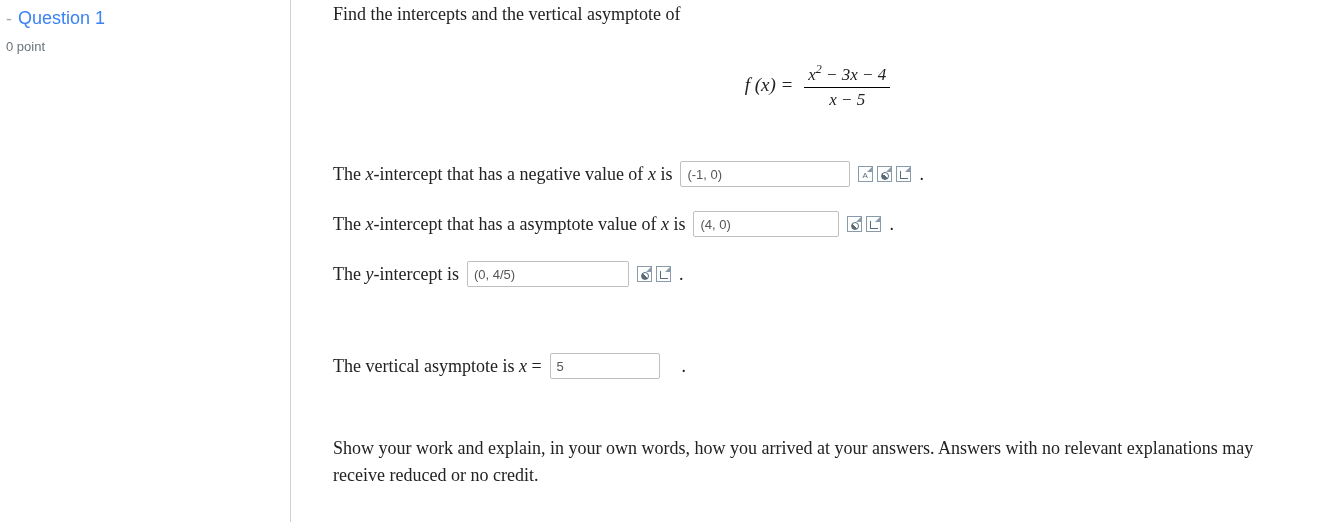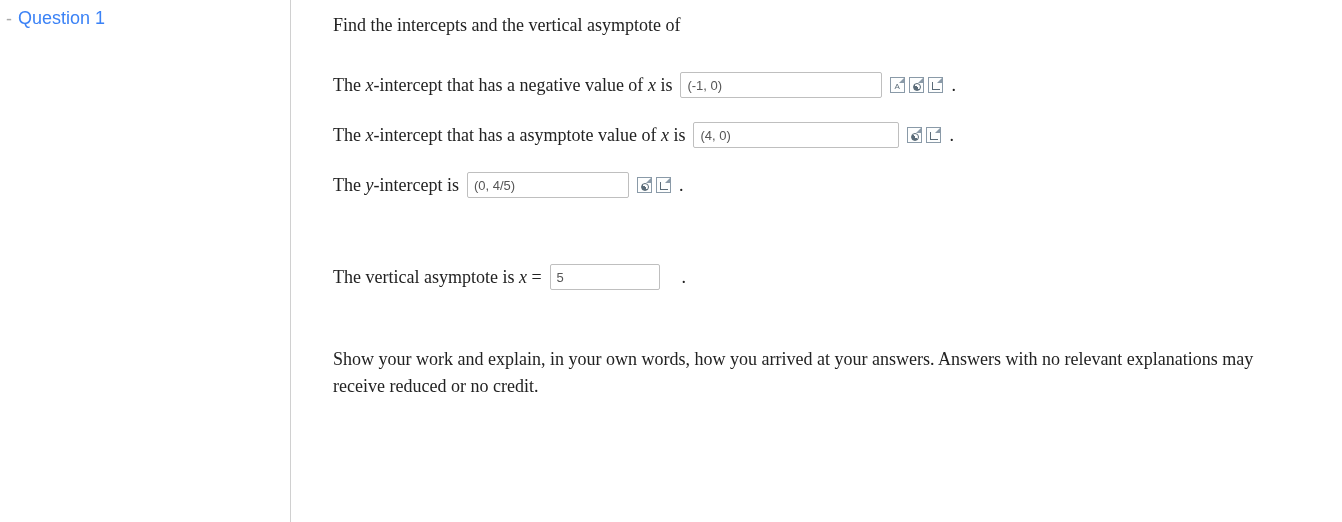--- a/index.html
+++ b/index.html
@@ -30,21 +30,21 @@
   }
   .dash { color: #aaa; font-size: 18px; line-height: 1; }
   .q-title { font-size: 18px; color: #3b82f6; }
   .points { font-size: 13px; color: #6a737c; margin-left: 0; }
   .divider {
     width: 1px;
     background: #d0d0d0;
   }
   .main {
     flex: 1;
-    padding: 12px 40px 0 42px;
+    padding: 1px 40px 0 42px;
     font-family: Georgia, "Times New Roman", serif;
     font-size: 18px;
     color: #222;
     line-height: 1.45;
   }
   .prompt { margin-bottom: 34px; }
   .equation {
     text-align: center;
     margin: 0 auto 48px auto;
     font-style: italic;
@@ -66,22 +66,22 @@
   input.answer {
     font-family: Arial, sans-serif;
     font-size: 13px;
     padding: 4px 6px;
     border: 1px solid #bfbfbf;
     border-radius: 2px;
     height: 26px;
     color: #555;
     background: #fff;
   }
-  input.answer.w1 { width: 202px; }
-  input.answer.w2 { width: 206px; }
+  input.answer.w1 { width: 170px; }
+  input.answer.w2 { width: 146px; }
   input.answer.w3 { width: 162px; }
   input.answer.w4 { width: 110px; }
   .icons { display:inline-flex; gap:4px; align-items:center;}
   .icon {
     width: 15px; height: 16px;
     display:inline-block;
     position: relative;
     border: 1px solid #8a9aa8;
     background: #fdfefe;
   }
@@ -113,28 +113,36 @@
 </head>
 <body>
 
 <div class="page">
 
   <div class="sidebar">
     <div class="q-row">
       <span class="dash">-</span>
       <span class="q-title">Question 1</span>
     </div>
+    <div class="points">0 point</div>
   </div>
 
   <div class="divider"></div>
 
   <div class="main">
 
     <div class="prompt">Find the intercepts and the vertical asymptote of</div>
 
+    <div class="equation">
+      <span class="mathvar">f (x) =</span>
+      <span class="frac">
+        <span class="num"><span>x</span><span class="sup">2</span><span> − 3x − 4</span></span>
+        <span class="den">x − 5</span>
+      </span>
+    </div>
 
 
     <div class="answer-line">
       <span class="txt">
         <span>The </span><span class="mathvar">x</span><span>-intercept that has a negative value of </span><span class="mathvar">x</span><span> is</span>
       </span>
       <input class="answer w1" value="(-1, 0)" style="">
       <span class="icons">
         <span class="icon a"></span>
         <span class="icon b"></span>

